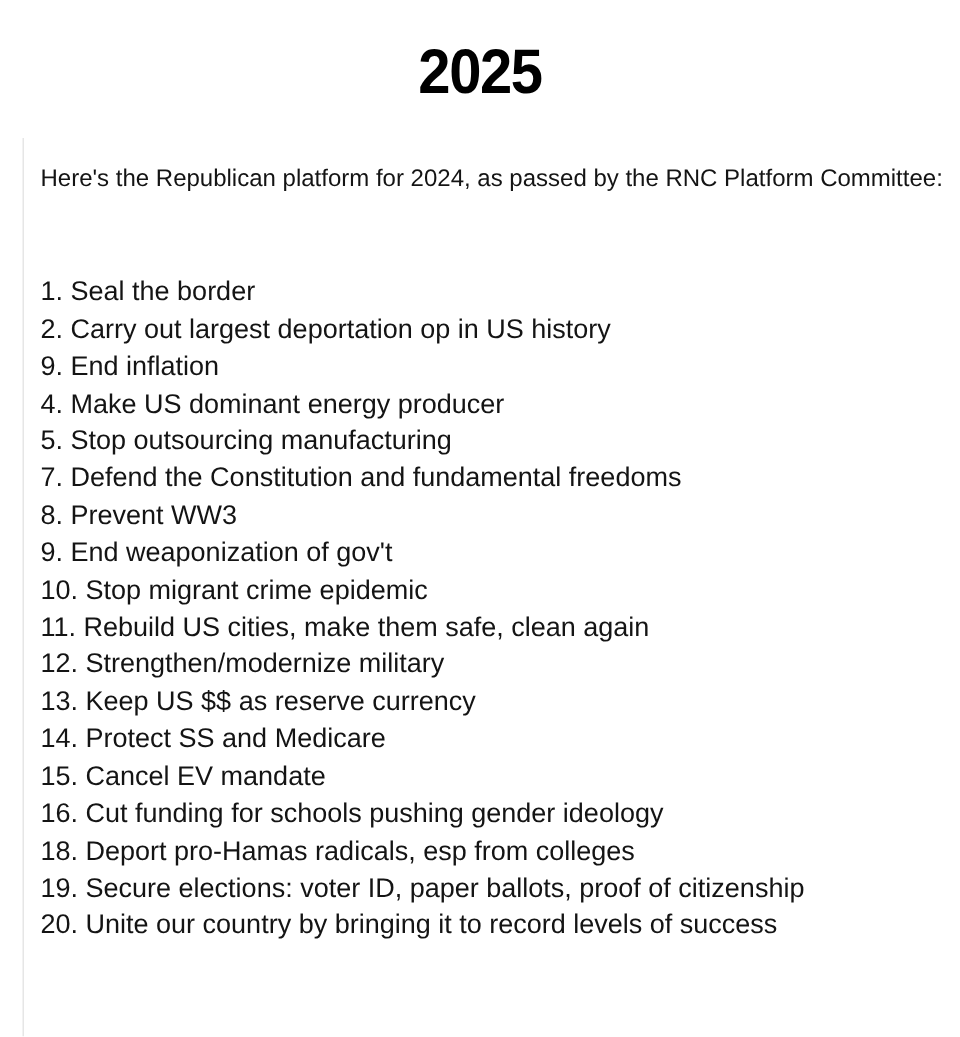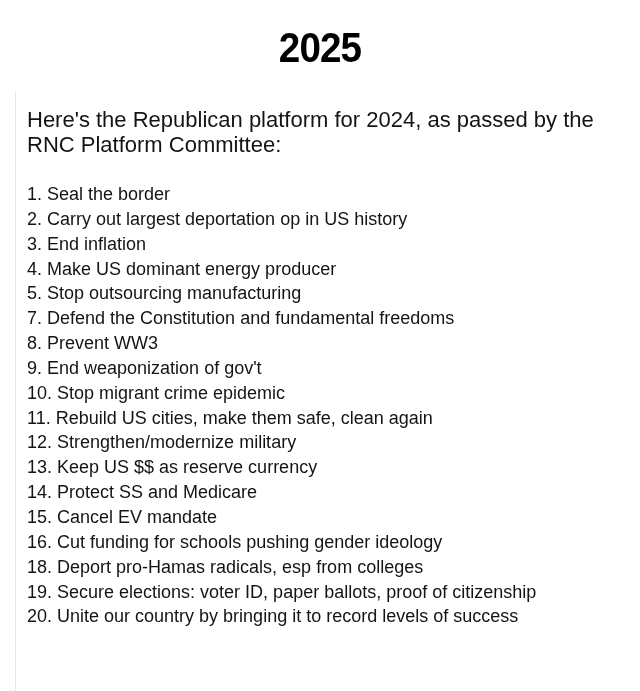--- a/index.html
+++ b/index.html
@@ -8,39 +8,39 @@
       position: absolute; left: 0; top: 22px; width: 640px; text-align: center;
       font-family: "Liberation Sans", sans-serif; font-weight: bold; font-size: 42px;
       letter-spacing: -1px; transform: scaleX(0.92); color: #000; line-height: 52px;
     }
     .quote {
       position: absolute; left: 15px; top: 92px; width: 625px; height: 599px;
       border-left: 1.5px solid #e6e6e6;
     }
     .intro {
       position: absolute; left: 11px; top: 15px; width: 610px;
-      font-size: 22px; line-height: 25px; color: #141414;
+      font-size: 16px; line-height: 25px; color: #141414;
     }
     .list {
       position: absolute; left: 11px; top: 90px; margin: 0; padding: 0; list-style: none;
       font-size: 18px; line-height: 24.85px; color: #141414;
     }
     .list li { white-space: nowrap; }
   </style>
 </head>
 <body>
 
 <div class="title">2025</div>
 
 <div class="quote">
   <div class="intro">Here's the Republican platform for 2024, as passed by the RNC Platform Committee:</div>
   <ul class="list">
     <li>1. Seal the border</li>
     <li>2. Carry out largest deportation op in US history</li>
-    <li>3. End inflation</li>
+    <li>9. End inflation</li>
     <li>4. Make US dominant energy producer</li>
     <li>5. Stop outsourcing manufacturing</li>
     <li>7. Defend the Constitution and fundamental freedoms</li>
     <li>8. Prevent WW3</li>
     <li>9. End weaponization of gov't</li>
     <li>10. Stop migrant crime epidemic</li>
     <li>11. Rebuild US cities, make them safe, clean again</li>
     <li>12. Strengthen/modernize military</li>
     <li>13. Keep US $$ as reserve currency</li>
     <li>14. Protect SS and Medicare</li>

